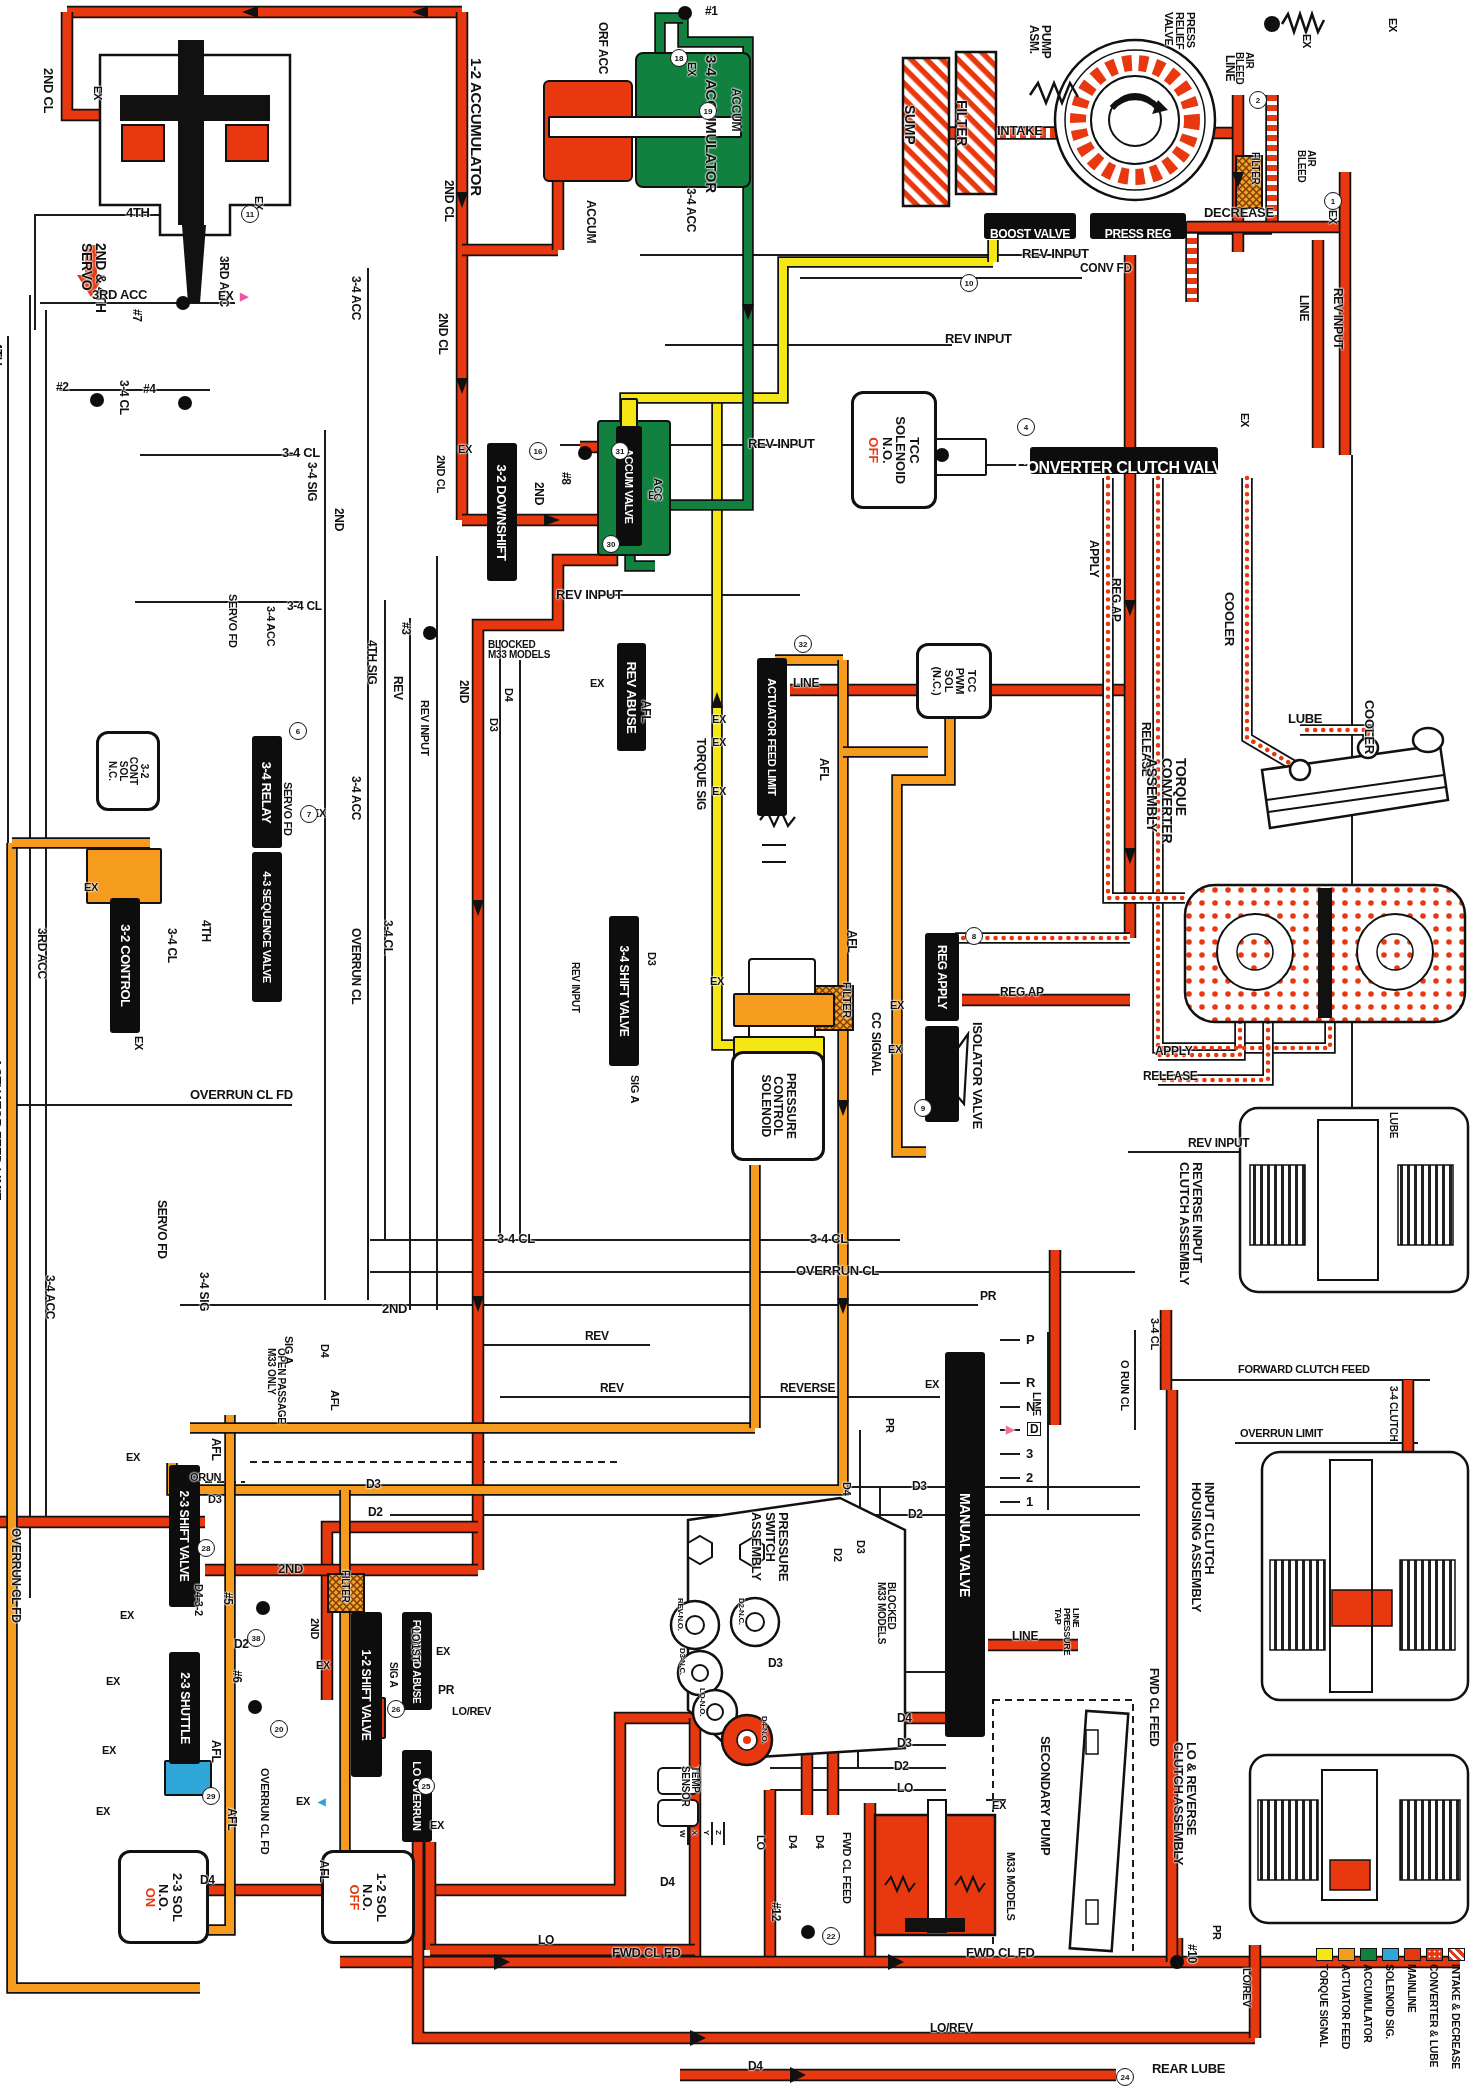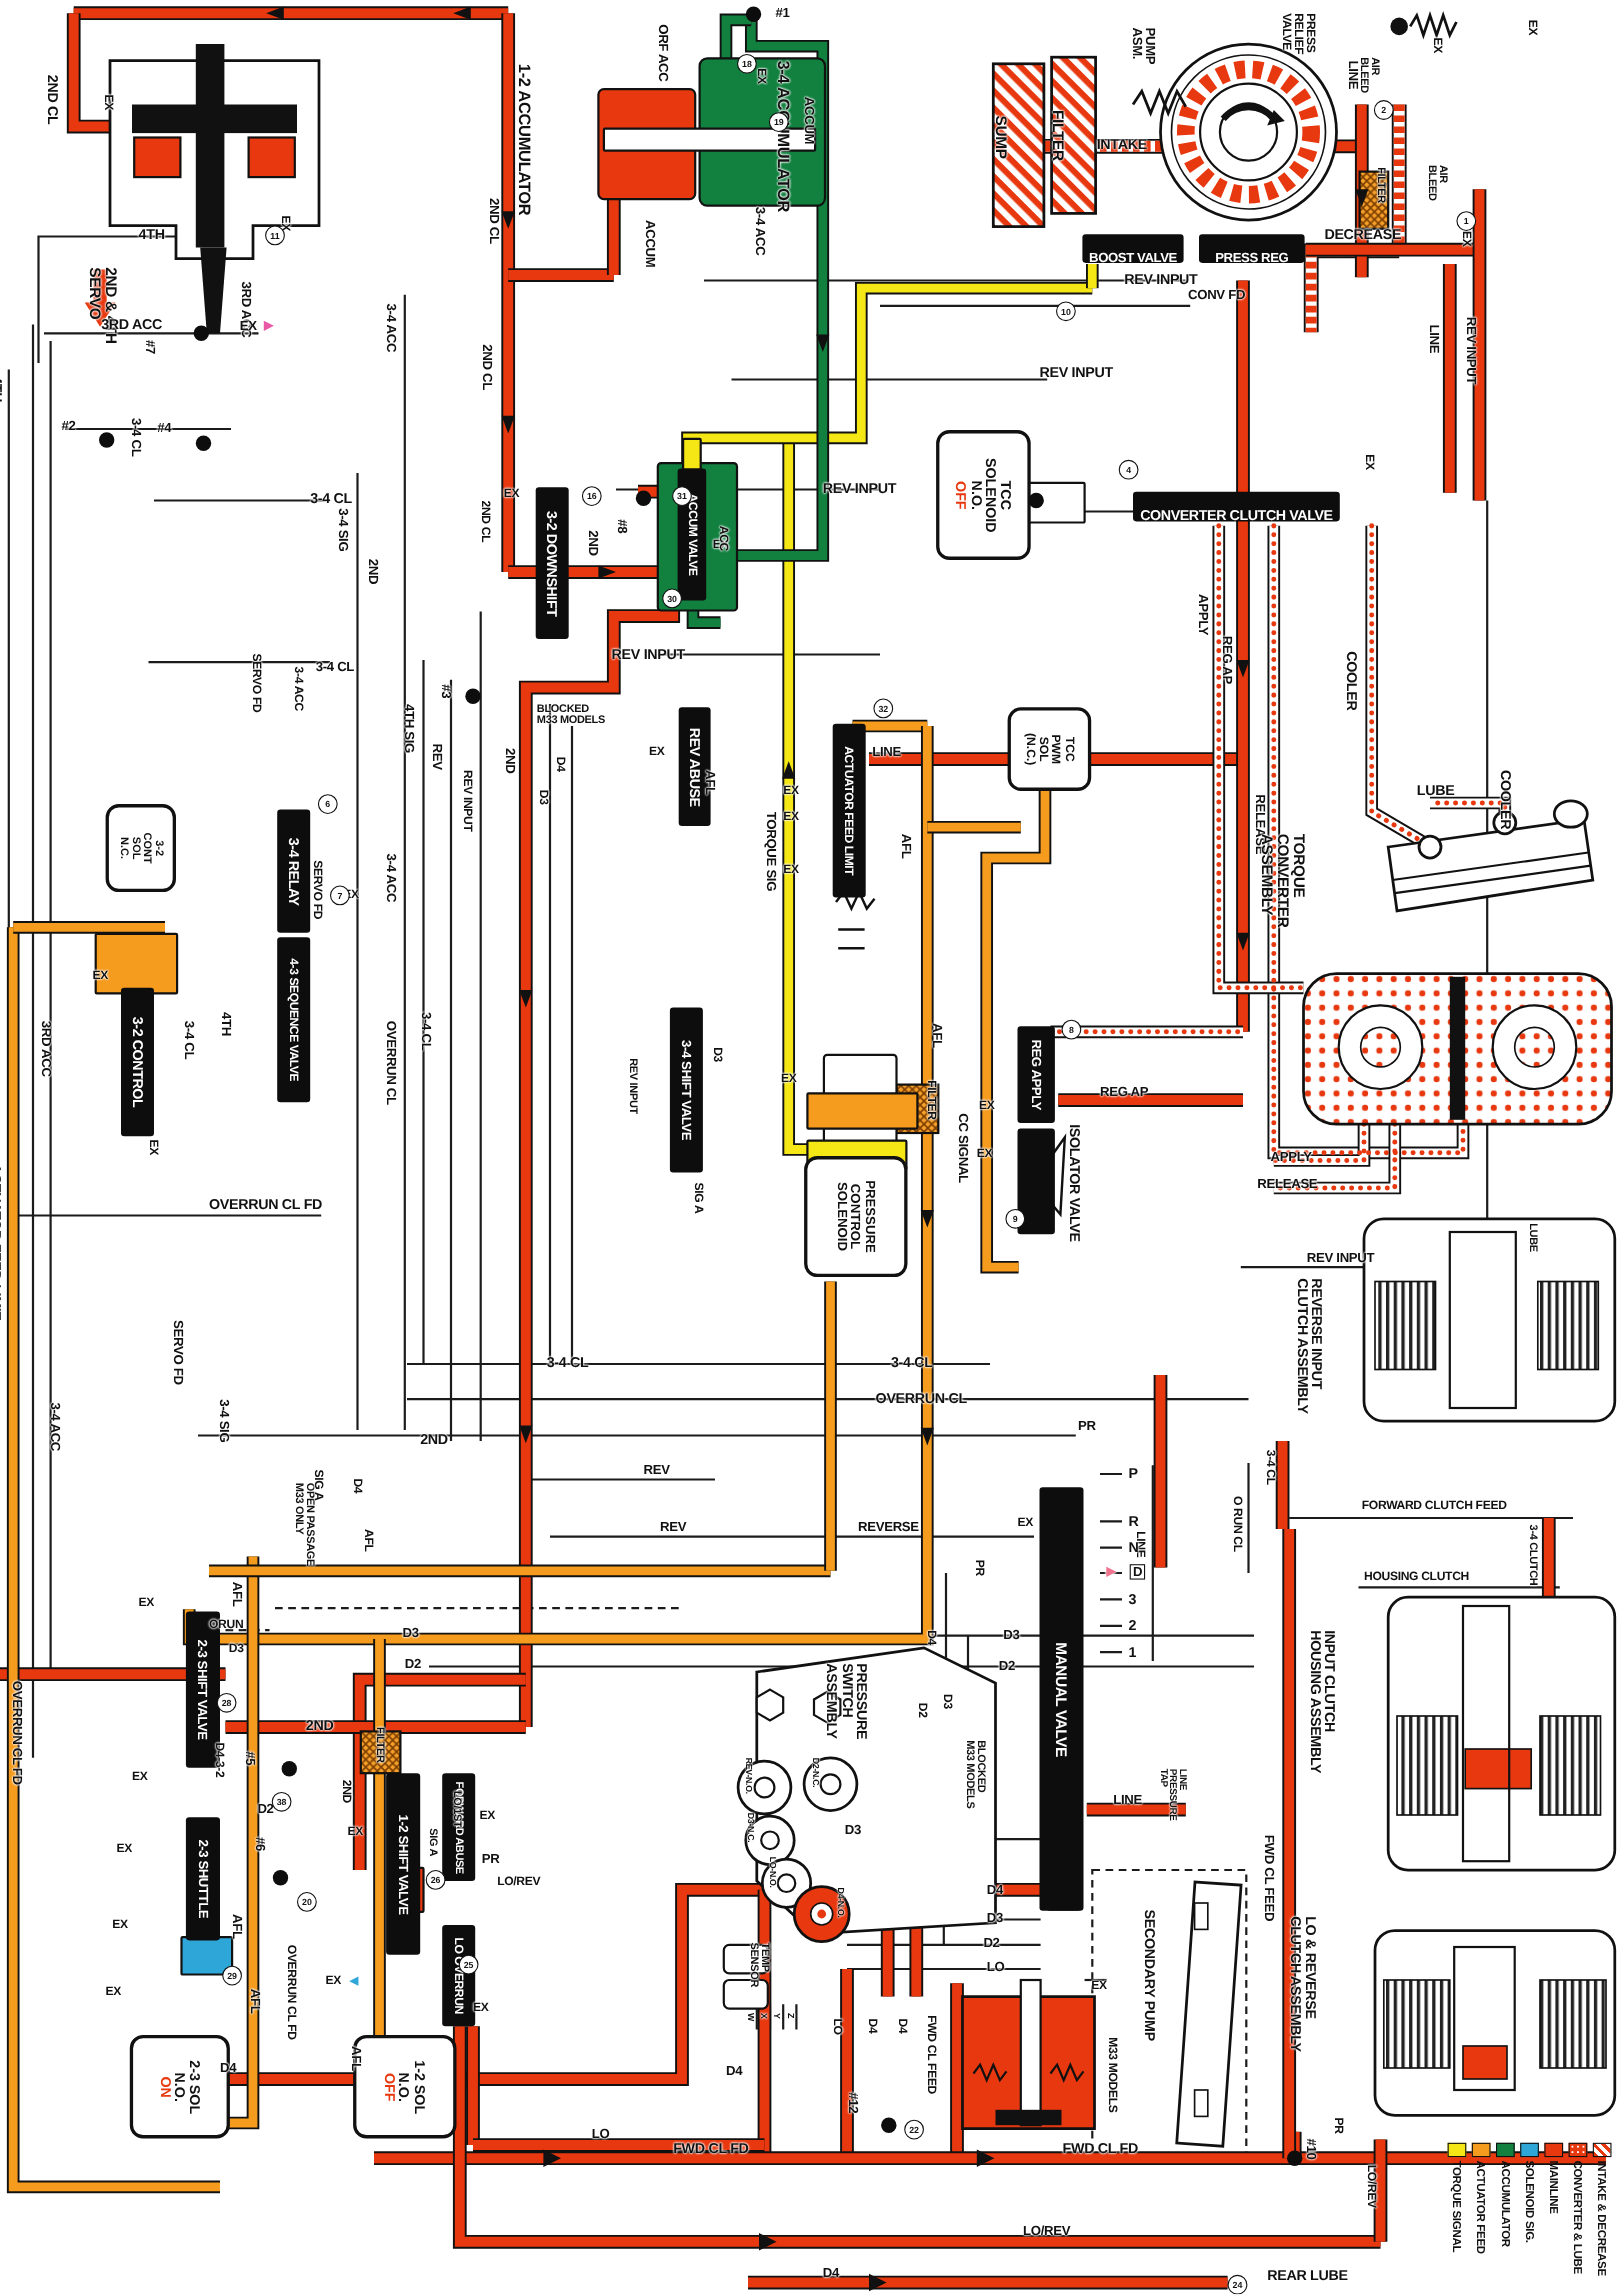--- a/index.html
+++ b/index.html
@@ -445,21 +445,21 @@
       <div class="valve" style="left: 925px; top: 1026px; width: 34px; height: 96px;">
         <span style="font-size: 11px;"></span>
       </div>
       <div class="valve hv" style="left: 984px; top: 213px; width: 92px; height: 26px;">
         <span style="font-size: 12px;">BOOST VALVE</span>
       </div>
       <div class="valve hv" style="left: 1090px; top: 213px; width: 96px; height: 26px;">
         <span style="font-size: 12px;">PRESS REG</span>
       </div>
       <div class="valve hv" style="left: 1030px; top: 447px; width: 188px; height: 27px;">
-        <span style="font-size: 13px;">CONVERTER CLUTCH VALVE</span>
+        <span style="font-size: 16px;">CONVERTER CLUTCH VALVE</span>
       </div>
       <div class="valve" style="left: 945px; top: 1352px; width: 40px; height: 385px;">
         <span style="font-size: 14px;">MANUAL VALVE</span>
       </div>
       <div class="valve" style="left: 169px; top: 1465px; width: 31px; height: 142px;">
         <span style="font-size: 12px;">2-3 SHIFT VALVE</span>
       </div>
       <div class="valve" style="left: 169px; top: 1652px; width: 31px; height: 112px;">
         <span style="font-size: 12px;">2-3 SHUTTLE</span>
       </div>
@@ -562,21 +562,21 @@
 CONVERTER
 ASSEMBLY</div>
       <div class="lbl" style="left: 1155px; top: 1045px; font-size: 12px;">APPLY</div>
       <div class="lbl" style="left: 1143px; top: 1070px; font-size: 12px;">RELEASE</div>
       <div class="lbl" style="left: 1188px; top: 1137px; font-size: 12px;">REV INPUT</div>
       <div class="lbl v" style="left: 1398px; top: 1112px; font-size: 10px;">LUBE</div>
       <div class="lbl v" style="left: 1204px; top: 1162px; font-size: 13px;">REVERSE INPUT
 CLUTCH ASSEMBLY</div>
       <div class="lbl" style="left: 1238px; top: 1364px; font-size: 11px;">FORWARD CLUTCH FEED</div>
       <div class="lbl v" style="left: 1398px; top: 1386px; font-size: 10px;">3-4 CLUTCH</div>
-      <div class="lbl" style="left: 1240px; top: 1428px; font-size: 11px;">HOUSING CLUTCH</div>
+      <div class="lbl" style="left: 1240px; top: 1428px; font-size: 11px;">OVERRUN LIMIT</div>
       <div class="lbl v" style="left: 1130px; top: 1360px; font-size: 11px;">O RUN CL</div>
       <div class="lbl v" style="left: 1160px; top: 1318px; font-size: 11px;">3-4 CL</div>
       <div class="lbl v" style="left: 1216px; top: 1482px; font-size: 13px;">INPUT CLUTCH
 HOUSING ASSEMBLY</div>
       <div class="lbl v" style="left: 1160px; top: 1668px; font-size: 12px;">FWD CL FEED</div>
       <div class="lbl v" style="left: 1198px; top: 1742px; font-size: 13px;">LO &amp; REVERSE
 CLUTCH ASSEMBLY</div>
       <div class="lbl v" style="left: 1052px; top: 1736px; font-size: 13px;">SECONDARY PUMP</div>
       <div class="lbl v" style="left: 1016px; top: 1852px; font-size: 11px;">M33 MODELS</div>
       <div class="lbl v" style="left: 1222px; top: 1925px; font-size: 11px;">PR</div>

